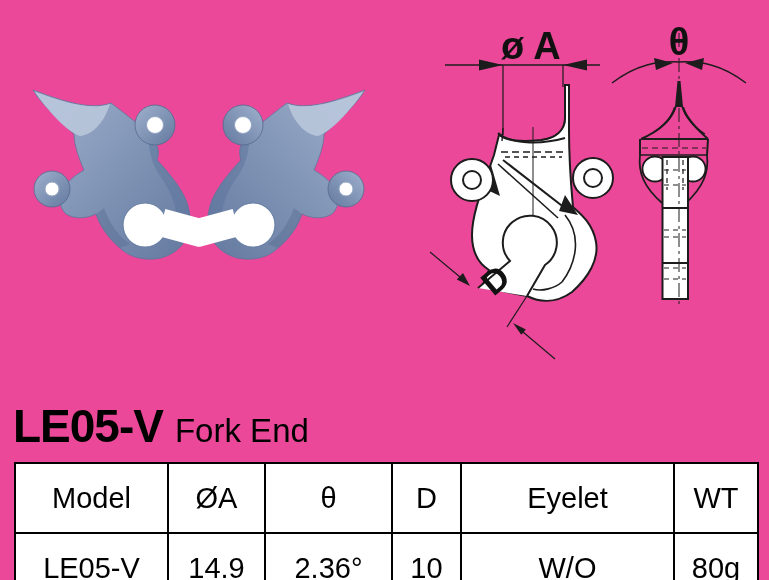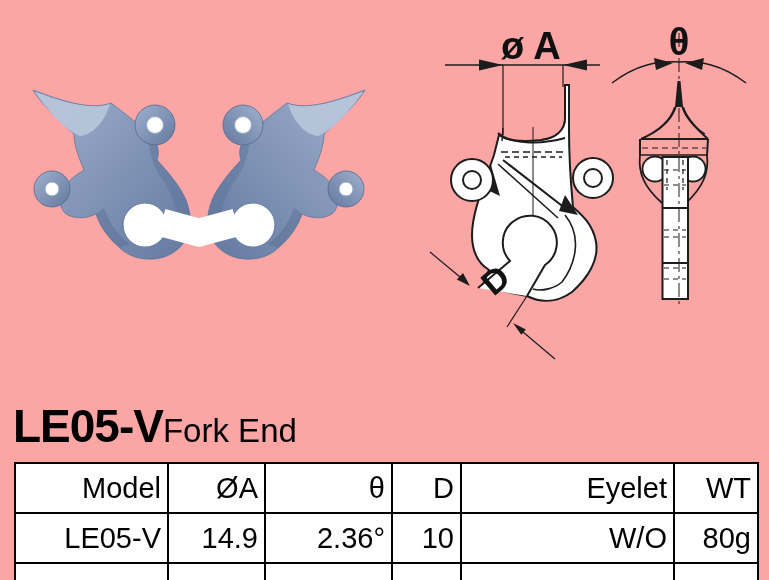--- a/index.html
+++ b/index.html
@@ -1,27 +1,27 @@
 <!DOCTYPE html>
 <html><head>
 <meta charset="utf-8">
 <style>
   html,body{margin:0;padding:0;background:#fff;}
   body{width:769px;height:580px;overflow:hidden;position:relative;
        font-family:"Liberation Sans",sans-serif;-webkit-font-smoothing:antialiased;}
-  .stage{position:absolute;inset:0;background:#fca5a5;}
+  .stage{position:absolute;inset:0;background:#ec4899;}
   .photo-svg{position:absolute;left:8px;top:78px;width:360px;height:200px;}
   .drawing-svg{position:absolute;left:415px;top:15px;width:354px;height:350px;}
   .title{position:absolute;left:13px;top:399px;white-space:nowrap;color:#000;}
   .title .model{font-size:46px;font-weight:bold;letter-spacing:-1px;}
-  .title .suffix{font-size:33px;font-weight:normal;}
+  .title .suffix{font-size:33px;font-weight:normal;margin-left:12px;}
   table.spec{position:absolute;left:14px;top:462px;border-collapse:collapse;
              table-layout:fixed;width:743px;background:#fff;}
-  table.spec th,table.spec td{border:2px solid #000;text-align:right;vertical-align:middle;
-             padding:6px;height:36px;font-size:29px;font-weight:normal;color:#000;line-height:1;
+  table.spec th,table.spec td{border:2px solid #000;text-align:center;vertical-align:middle;
+             padding:16px;height:36px;font-size:29px;font-weight:normal;color:#000;line-height:1;
              overflow:hidden;white-space:nowrap;}
   .c-model{width:153px}.c-dia{width:97px}.c-theta{width:127px}
   .c-d{width:69px}.c-eyelet{width:213px}.c-wt{width:84px}
   svg text{font-family:"Liberation Sans",sans-serif;}
 </style>
 </head>
 <body>
 
 <div class="stage">
 

